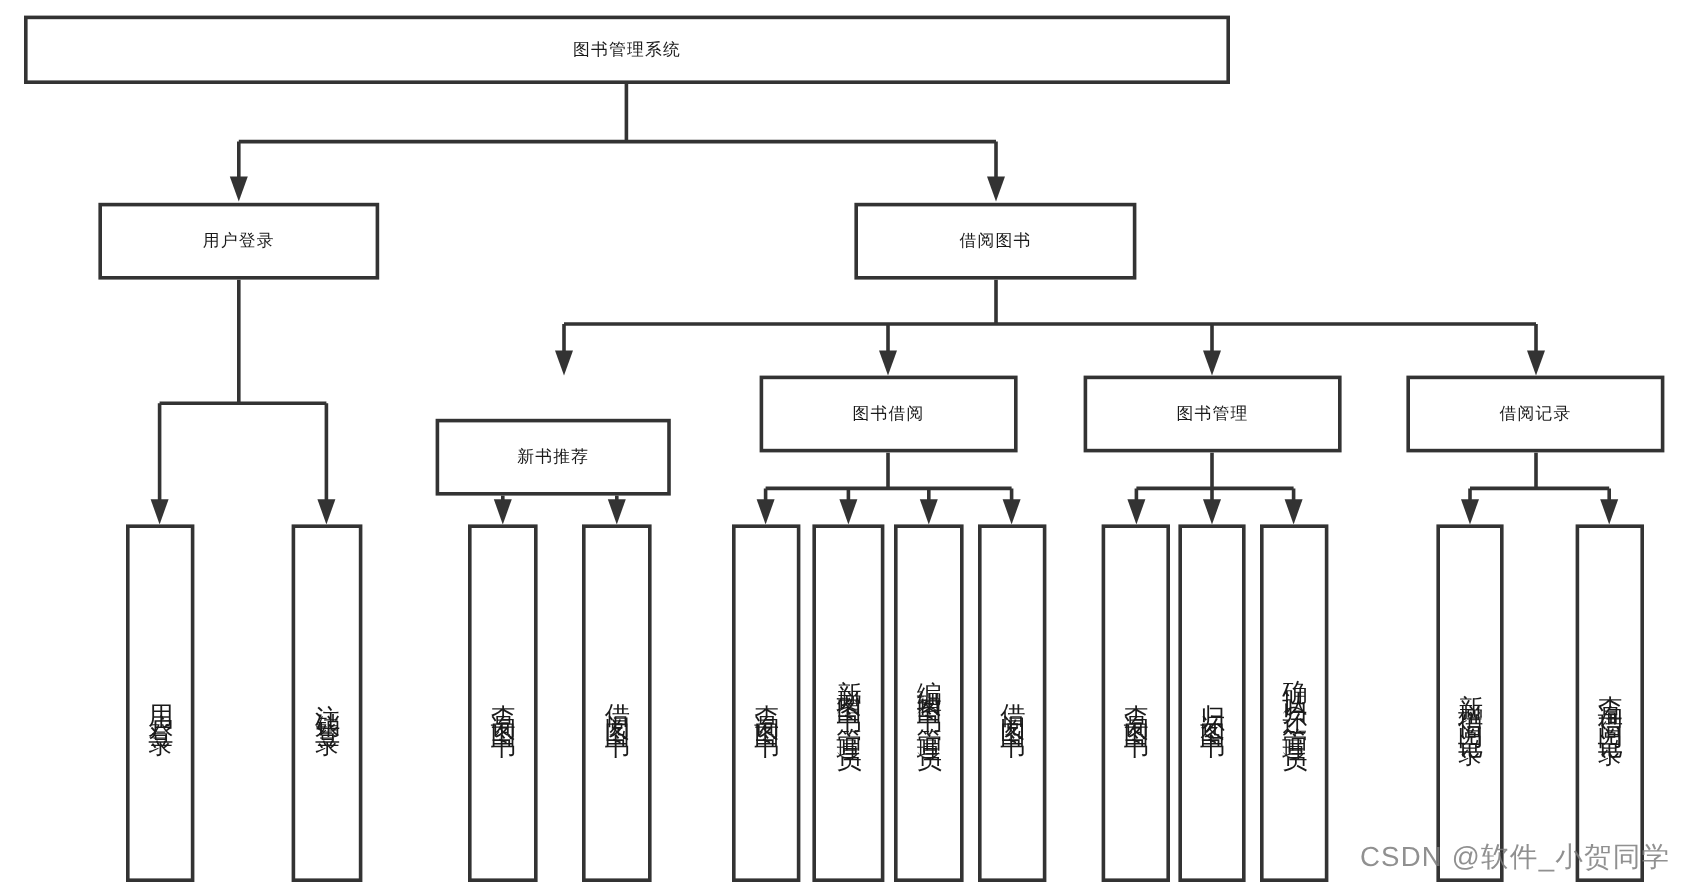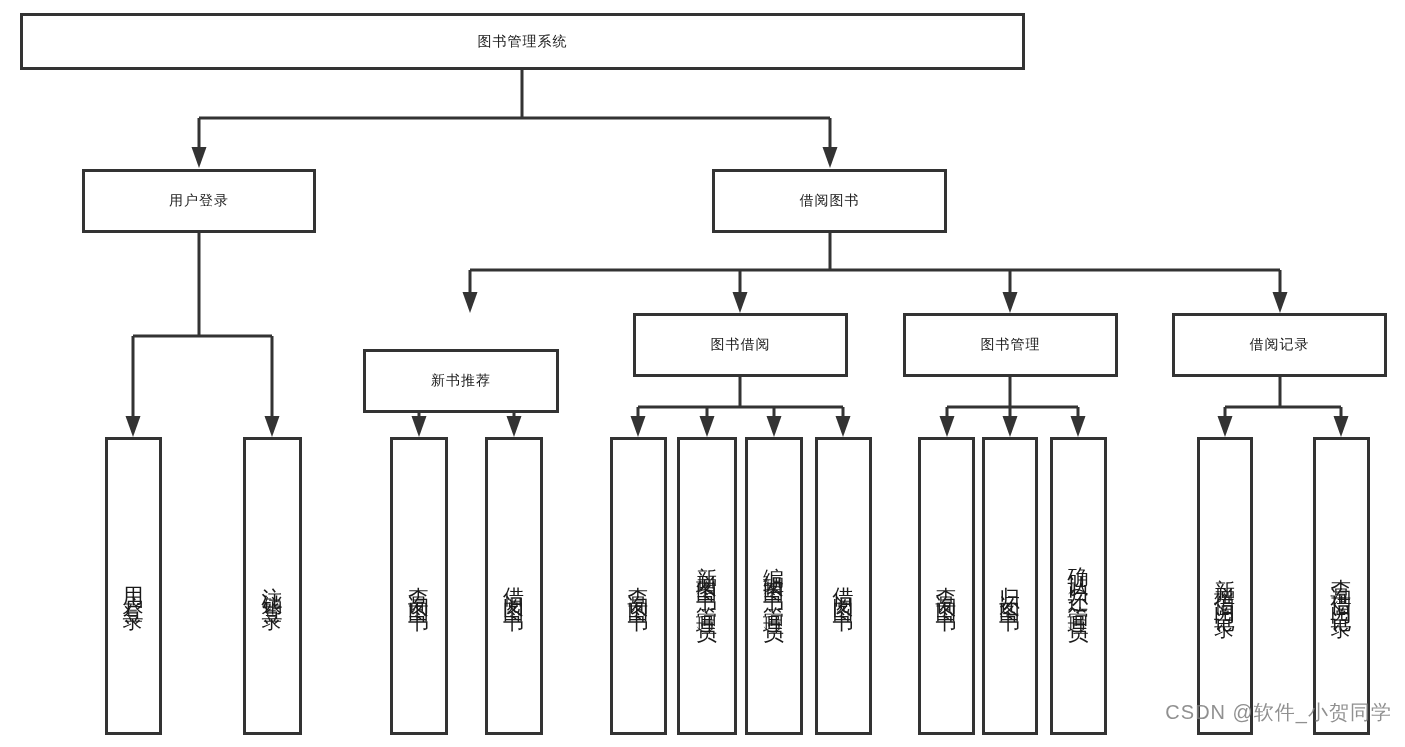--- a/index.html
+++ b/index.html
@@ -43,21 +43,21 @@
     text-orientation: mixed;
     font-size: 21px;
     letter-spacing: 8px;
     line-height: 1;
     white-space: nowrap;
   }
   .watermark {
     position: absolute;
     top: 699px;
     right: 13px;
-    font-size: 20px;
+    font-size: 23px;
     color: rgba(125, 125, 125, 0.85);
     letter-spacing: 1px;
     z-index: 5;
     white-space: nowrap;
   }
 </style>
 </head>
 <body>
 
 <div class="canvas">

